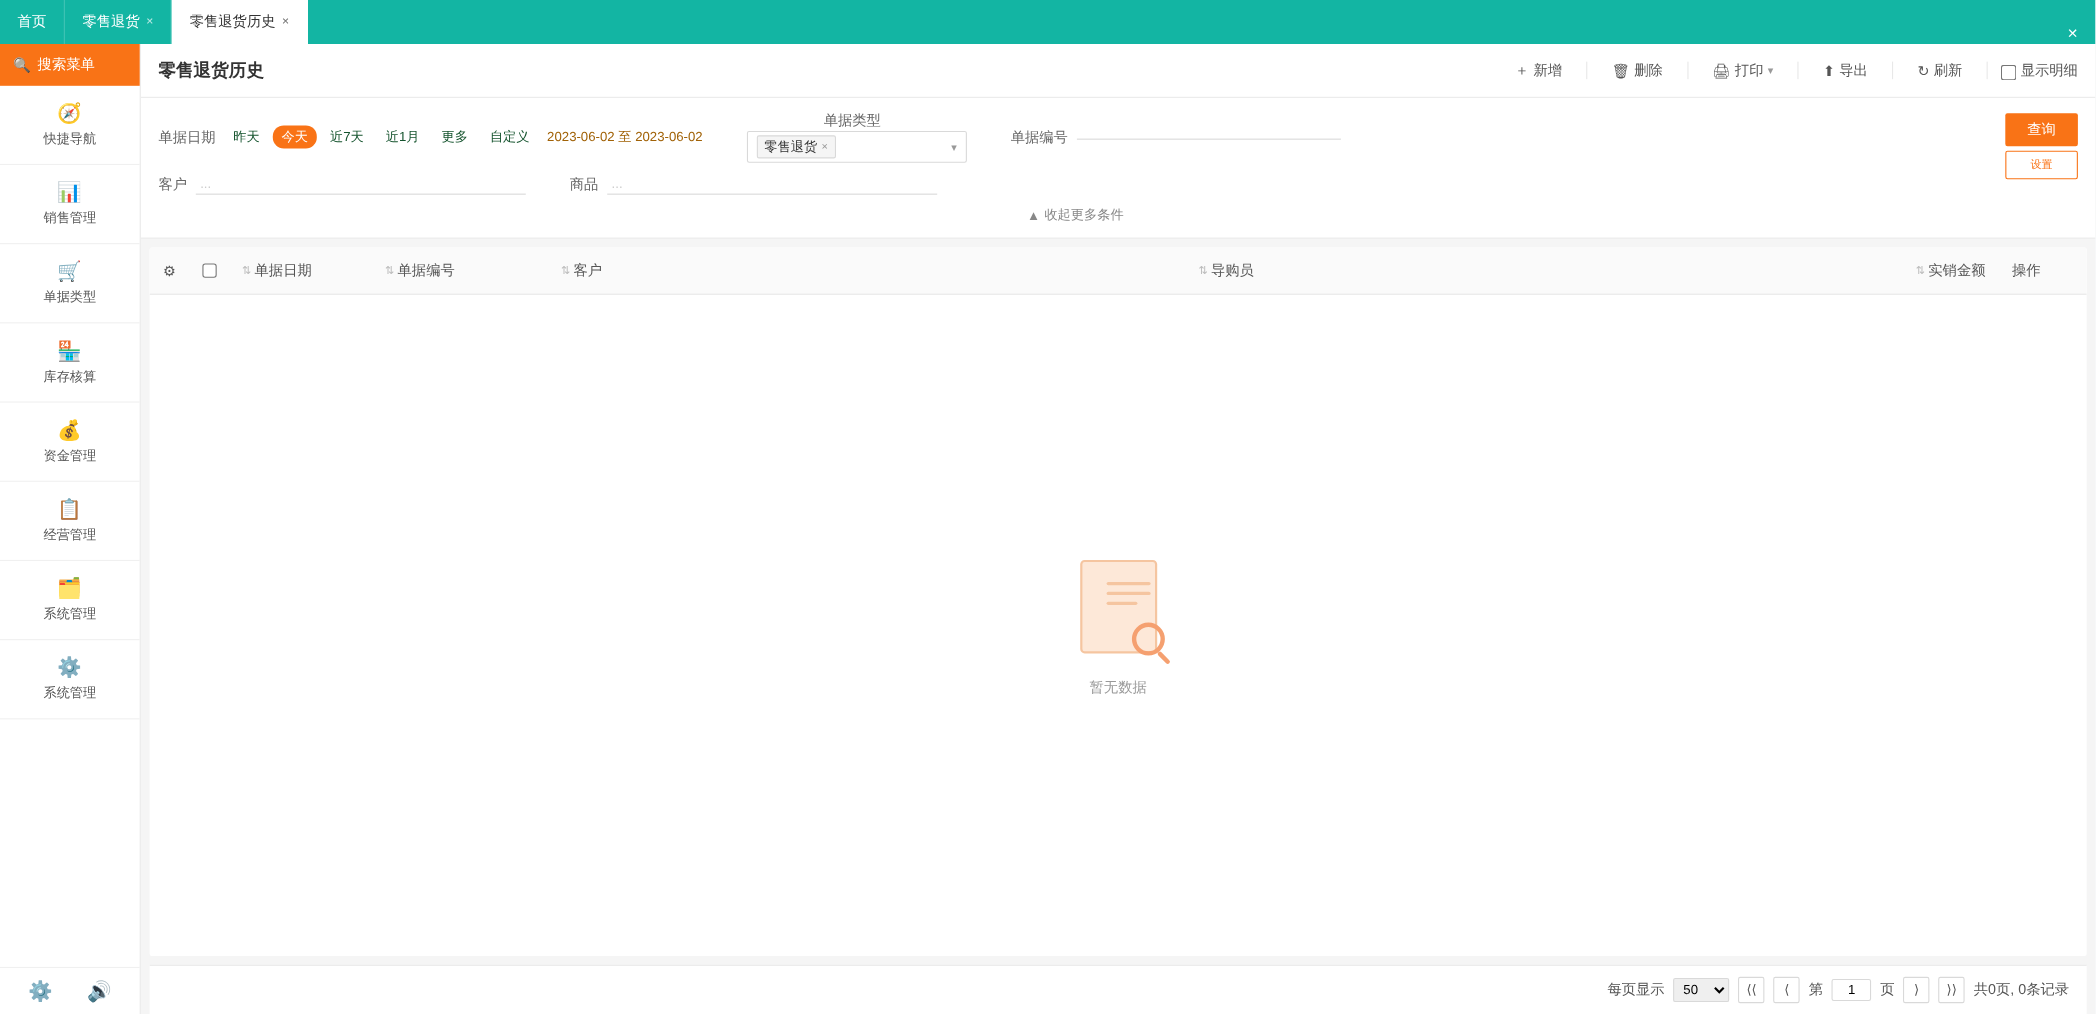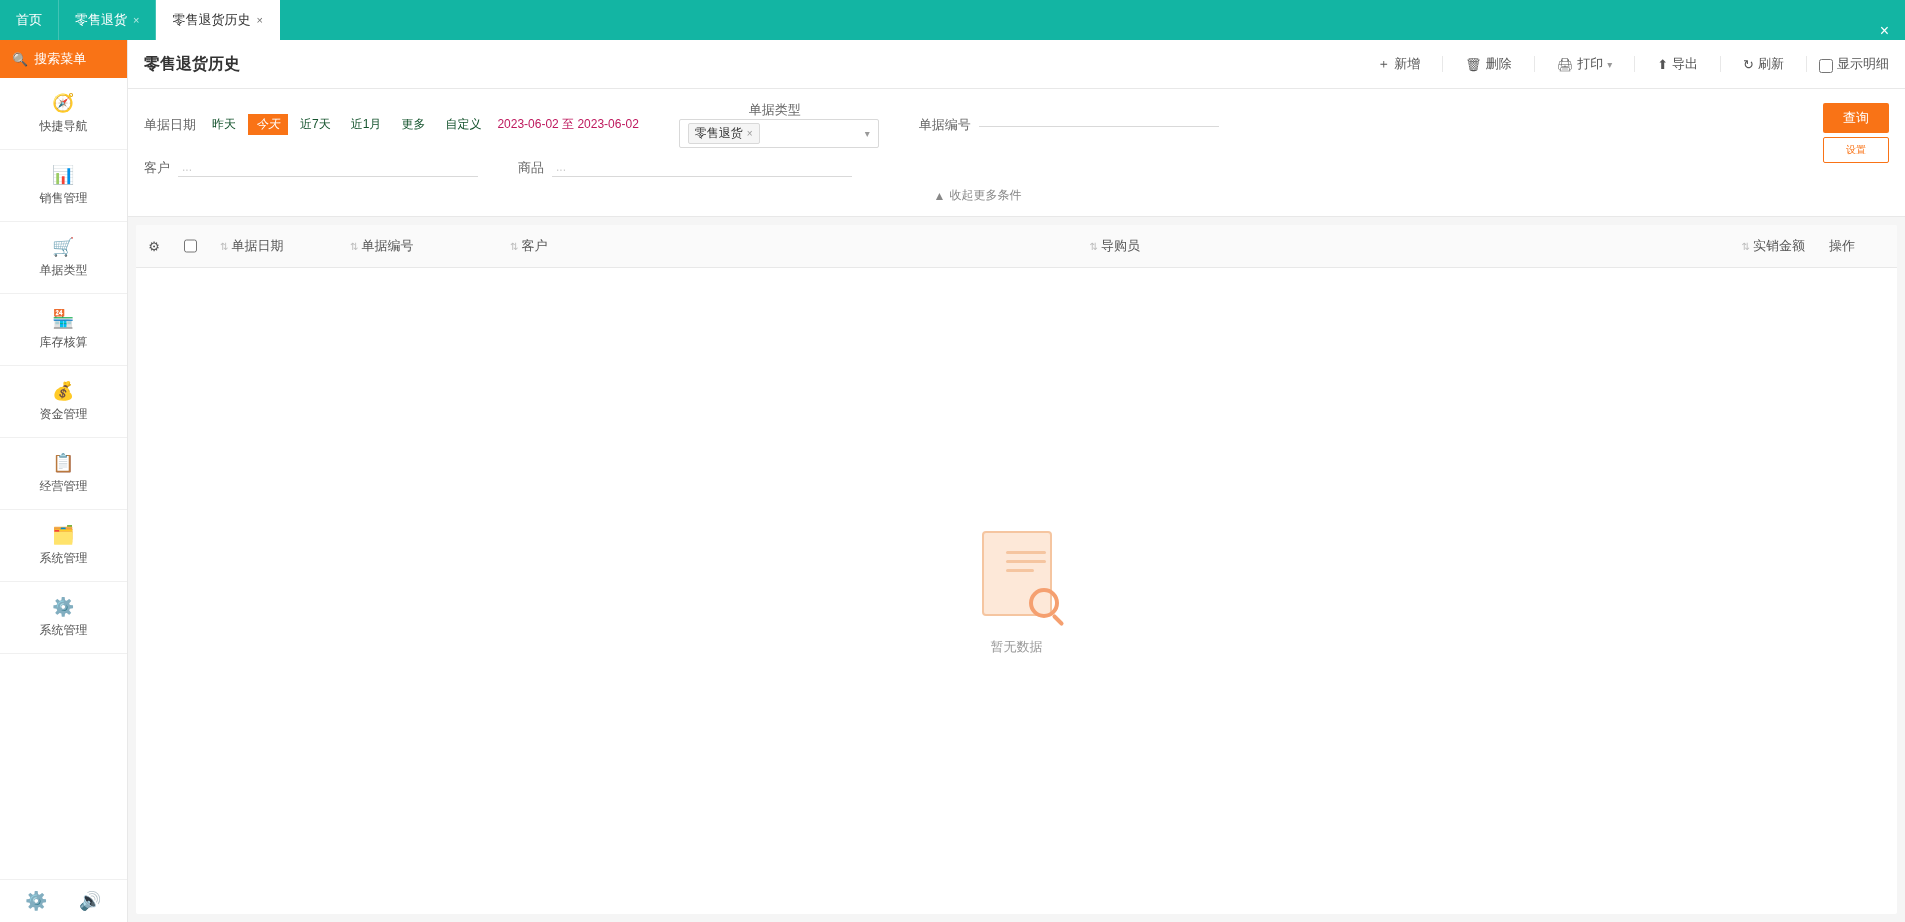--- a/index.html
+++ b/index.html
@@ -58,22 +58,22 @@
     .filter-area {
       background: #fff; padding: 12px 16px 4px; border-bottom: 1px solid #e8e8e8; flex-shrink: 0;
     }
     .filter-row { display: flex; align-items: center; gap: 0; margin-bottom: 10px; flex-wrap: wrap; }
     .filter-label { color: #666; font-size: 13px; white-space: nowrap; margin-right: 8px; flex-shrink: 0; }
     .date-filter { display: flex; align-items: center; gap: 4px; }
     .date-btn {
       padding: 2px 8px; font-size: 12px; cursor: pointer; color: #14532d; background: none;
       border: none; border-radius: 2px;
     }
-    .date-btn.today { background: #f97316; color: #fff; border-radius: 0; padding: 2px 8px; font-style: italic; }
-    .date-range { color: #be185d; font-size: 12px; margin-left: 4px; }
+    .date-btn.today { background: #f97316; color: #fff; border-radius: 10px; padding: 2px 8px; }
+    .date-range { color: #a16207; font-size: 12px; margin-left: 4px; }
 
     .filter-item { display: flex; align-items: center; margin-right: 24px; }
     .filter-input-wrap {
       display: flex; align-items: center; border-bottom: 1px solid #d9d9d9;
       padding: 2px 4px; min-width: 180px; cursor: pointer;
     }
     .filter-input-wrap span { color: #999; font-size: 12px; }
 
     
     .filter-tag {
@@ -387,15 +387,31 @@
               <div class="doc-line" style="width:28px;"></div>
             </div>
           </div>
           <div class="search-circle"></div>
           <div class="search-handle"></div>
         </div>
         <span class="empty-text">暂无数据</span>
       </div>
     </div>
 
+    <div class="pagination">
+      <span>每页显示</span>
+      <select class="page-select">
+        <option>20</option>
+        <option selected="">50</option>
+        <option>100</option>
+      </select>
+      <button class="page-btn">⟨⟨</button>
+      <button class="page-btn">⟨</button>
+      <span>第</span>
+      <input type="text" class="page-input" value="1" style="">
+      <span>页</span>
+      <button class="page-btn">⟩</button>
+      <button class="page-btn">⟩⟩</button>
+      <span>共0页, 0条记录</span>
+    </div>
 
   </div>
 </div>
 
 </body></html>

